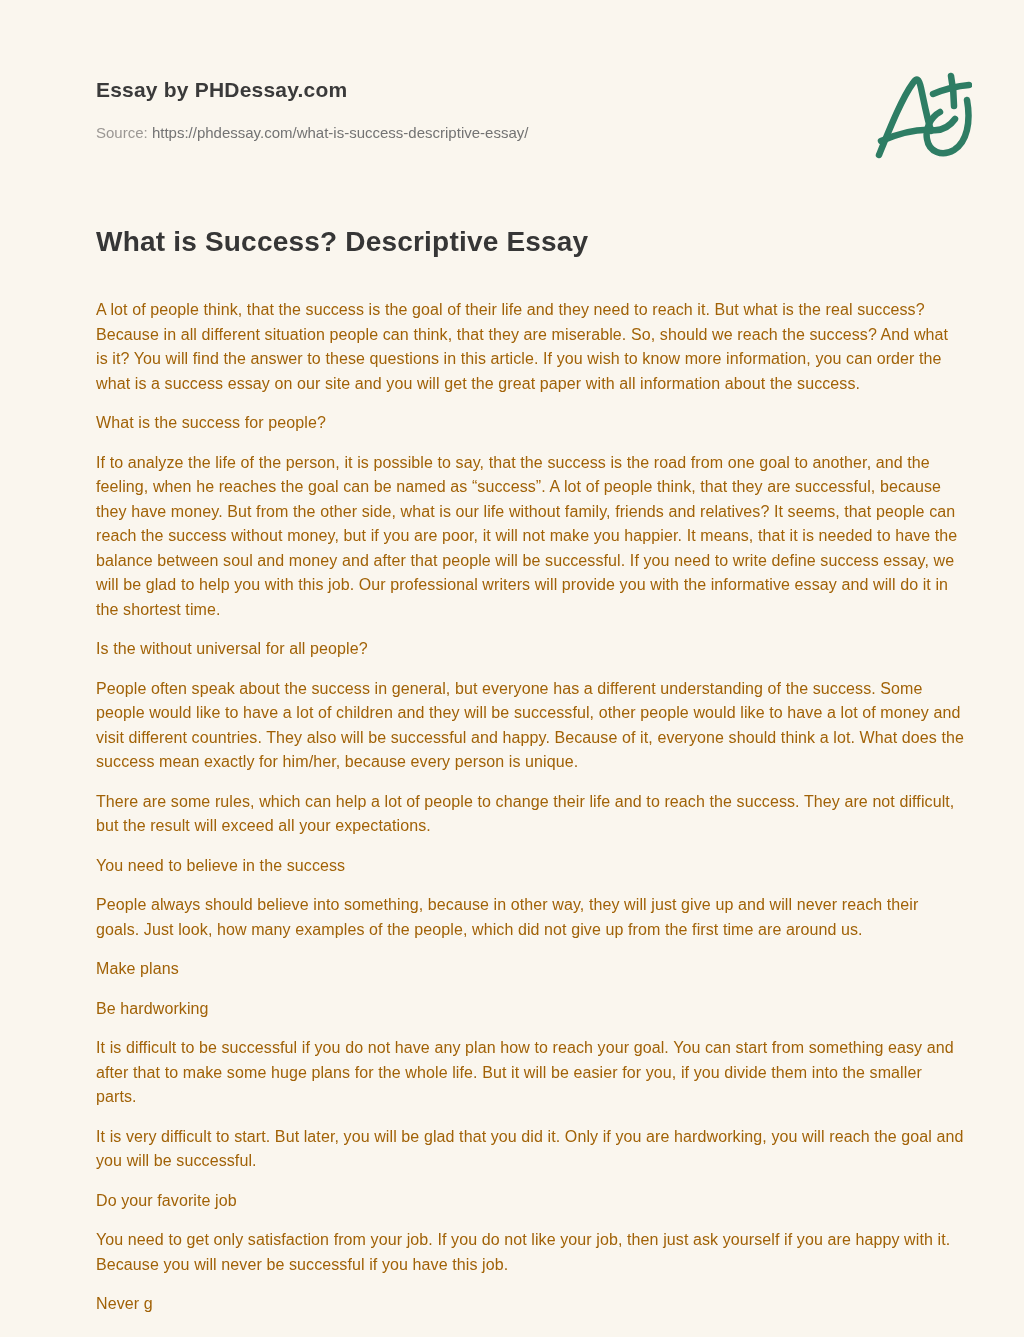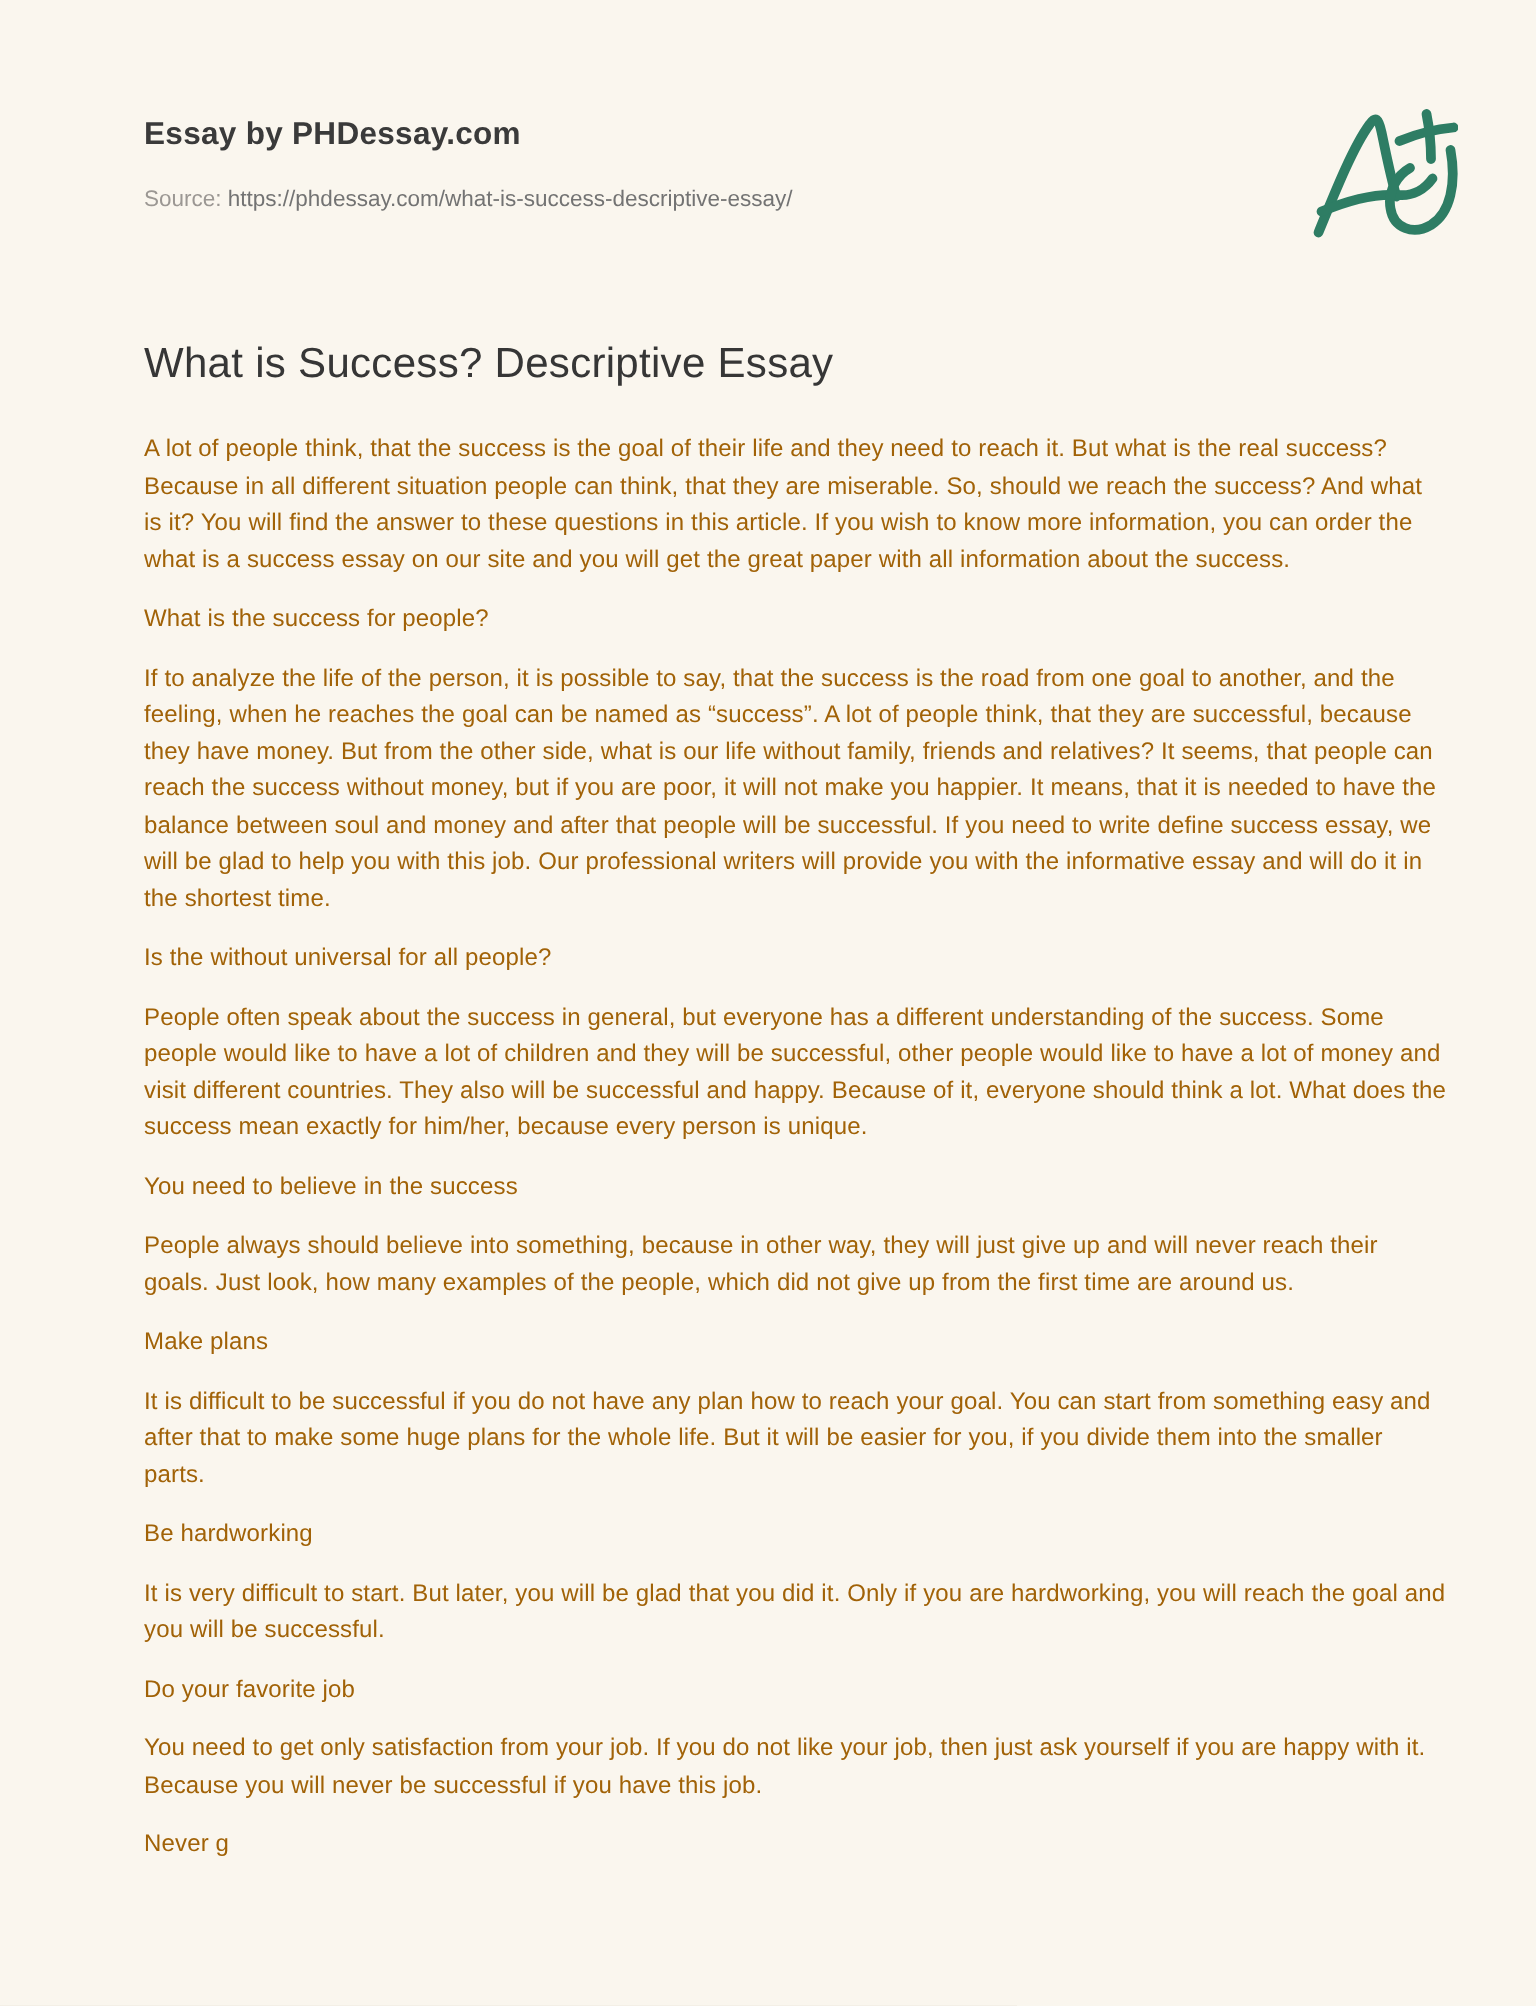--- a/index.html
+++ b/index.html
@@ -38,26 +38,26 @@
   }
   .logo-box {
     width: 100px;
     height: 92px;
     flex: 0 0 auto;
     margin-top: -4px;
     margin-right: -8px;
   }
   .article-title {
     font-size: 28px;
-    font-weight: normal;
+    font-weight: bold;
     color: #363636;
     letter-spacing: 0.2px;
     margin-top: 56px;
     line-height: 40px;
-    margin-bottom: 26px;
+    margin-bottom: 36px;
   }
   .article-body p {
     font-size: 16px;
     line-height: 24.5px;
     color: #a16207;
     margin-bottom: 15px;
     letter-spacing: 0.1px;
   }
 </style>
 </head>
@@ -86,25 +86,26 @@
 
   <main>
     <h1 class="article-title">What is Success? Descriptive Essay</h1>
 
     <div class="article-body">
       <p>A lot of people think, that the success is the goal of their life and they need to reach it. But what is the real success? Because in all different situation people can think, that they are miserable. So, should we reach the success? And what is it? You will find the answer to these questions in this article. If you wish to know more information, you can order the what is a success essay on our site and you will get the great paper with all information about the success.</p>
       <p>What is the success for people?</p>
       <p>If to analyze the life of the person, it is possible to say, that the success is the road from one goal to another, and the feeling, when he reaches the goal can be named as “success”. A lot of people think, that they are successful, because they have money. But from the other side, what is our life without family, friends and relatives? It seems, that people can reach the success without money, but if you are poor, it will not make you happier. It means, that it is needed to have the balance between soul and money and after that people will be successful. If you need to write define success essay, we will be glad to help you with this job. Our professional writers will provide you with the informative essay and will do it in the shortest time.</p>
       <p>Is the without universal for all people?</p>
       <p>People often speak about the success in general, but everyone has a different understanding of the success. Some people would like to have a lot of children and they will be successful, other people would like to have a lot of money and visit different countries. They also will be successful and happy. Because of it, everyone should think a lot. What does the success mean exactly for him/her, because every person is unique.</p>
+      <p>There are some rules, which can help a lot of people to change their life and to reach the success. They are not difficult, but the result will exceed all your expectations.</p>
       <p>You need to believe in the success</p>
       <p>People always should believe into something, because in other way, they will just give up and will never reach their goals. Just look, how many examples of the people, which did not give up from the first time are around us.</p>
       <p>Make plans</p>
+      <p>Be hardworking</p>
       <p>It is difficult to be successful if you do not have any plan how to reach your goal. You can start from something easy and after that to make some huge plans for the whole life. But it will be easier for you, if you divide them into the smaller parts.</p>
-      <p>Be hardworking</p>
       <p>It is very difficult to start. But later, you will be glad that you did it. Only if you are hardworking, you will reach the goal and you will be successful.</p>
       <p>Do your favorite job</p>
       <p>You need to get only satisfaction from your job. If you do not like your job, then just ask yourself if you are happy with it. Because you will never be successful if you have this job.</p>
       <p>Never g</p>
     </div>
   </main>
 
 </div>
 
 </body></html>

